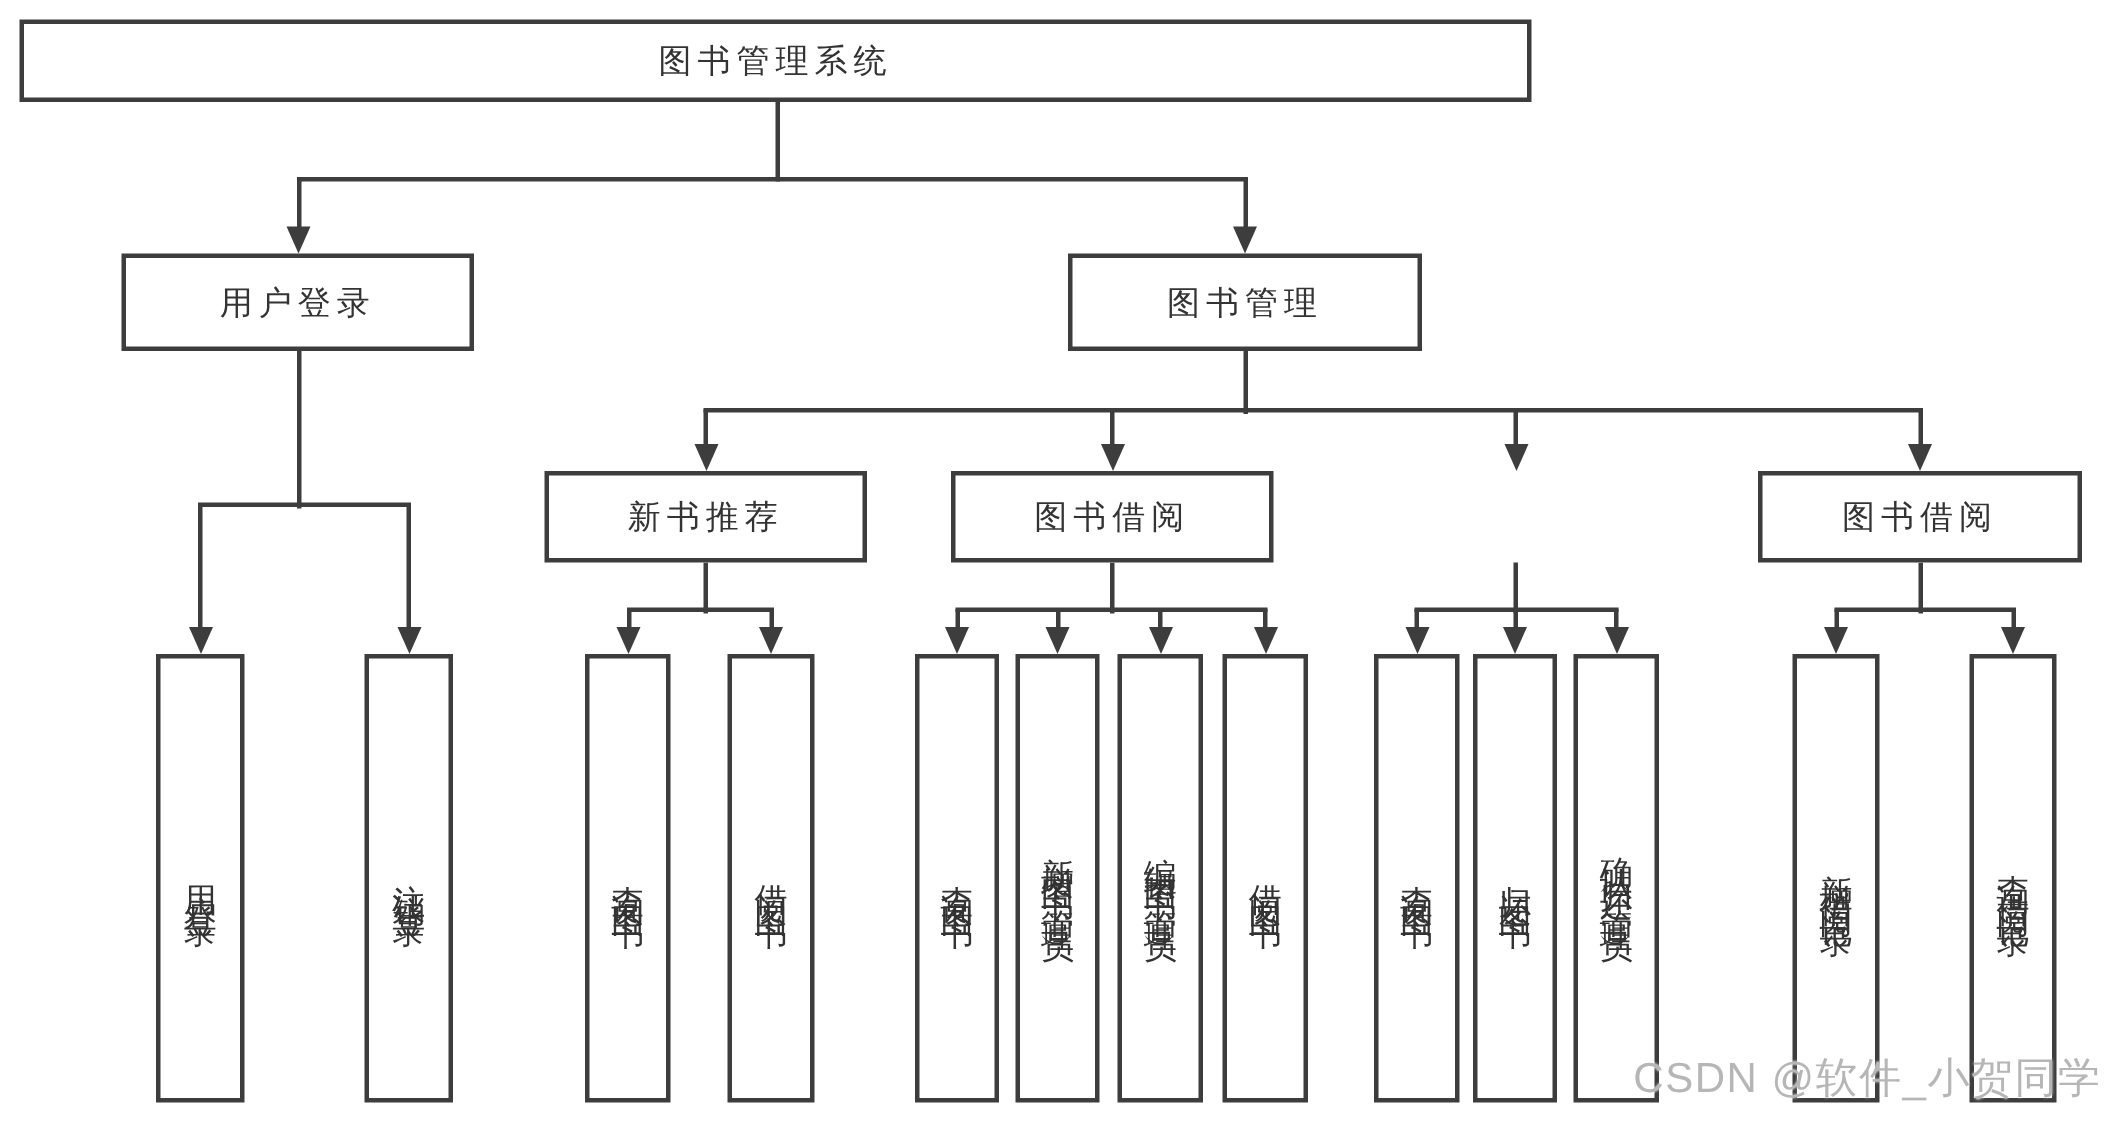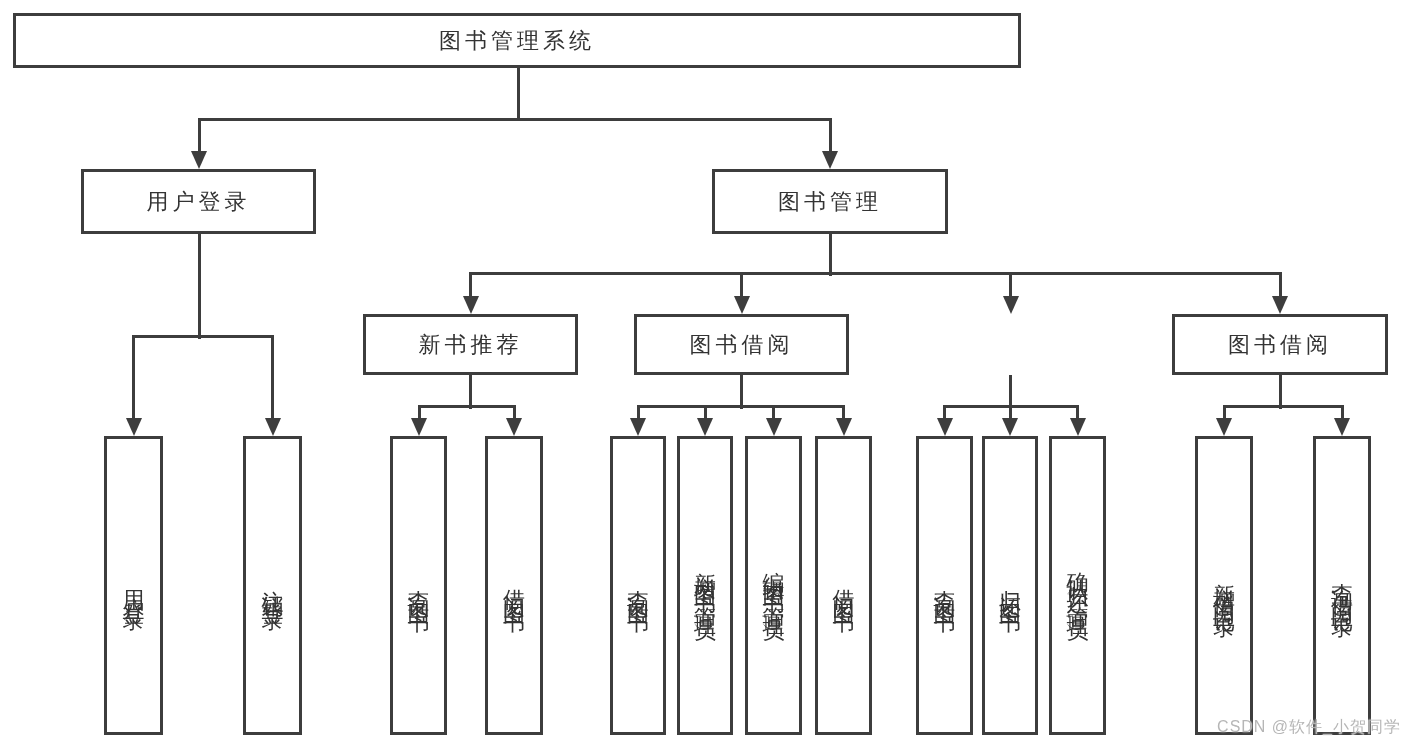--- a/index.html
+++ b/index.html
@@ -30,21 +30,21 @@
   }
   .h-line, .v-line { position:absolute; background:var(--line,#3d3d3d); z-index:1; }
   .arrow {
     position:absolute; width:0; height:0; z-index:1;
     border-left:8px solid transparent;
     border-right:8px solid transparent;
     border-top:18px solid var(--line,#3d3d3d);
   }
   .watermark {
     position:absolute; right:4px; bottom:3px;
-    font-size:16px; letter-spacing:1px;
+    font-size:28px; letter-spacing:1px;
     color:var(--wm,#b6b6b6);
     text-shadow:0 0 2px #ffffff;
     z-index:5;
   }
 </style>
 </head>
 <body>
 
 <div class="stage" style="--line: #3d3d3d; --text: #333333; --wm: #b6b6b6; --bg: #ffffff;">
 

